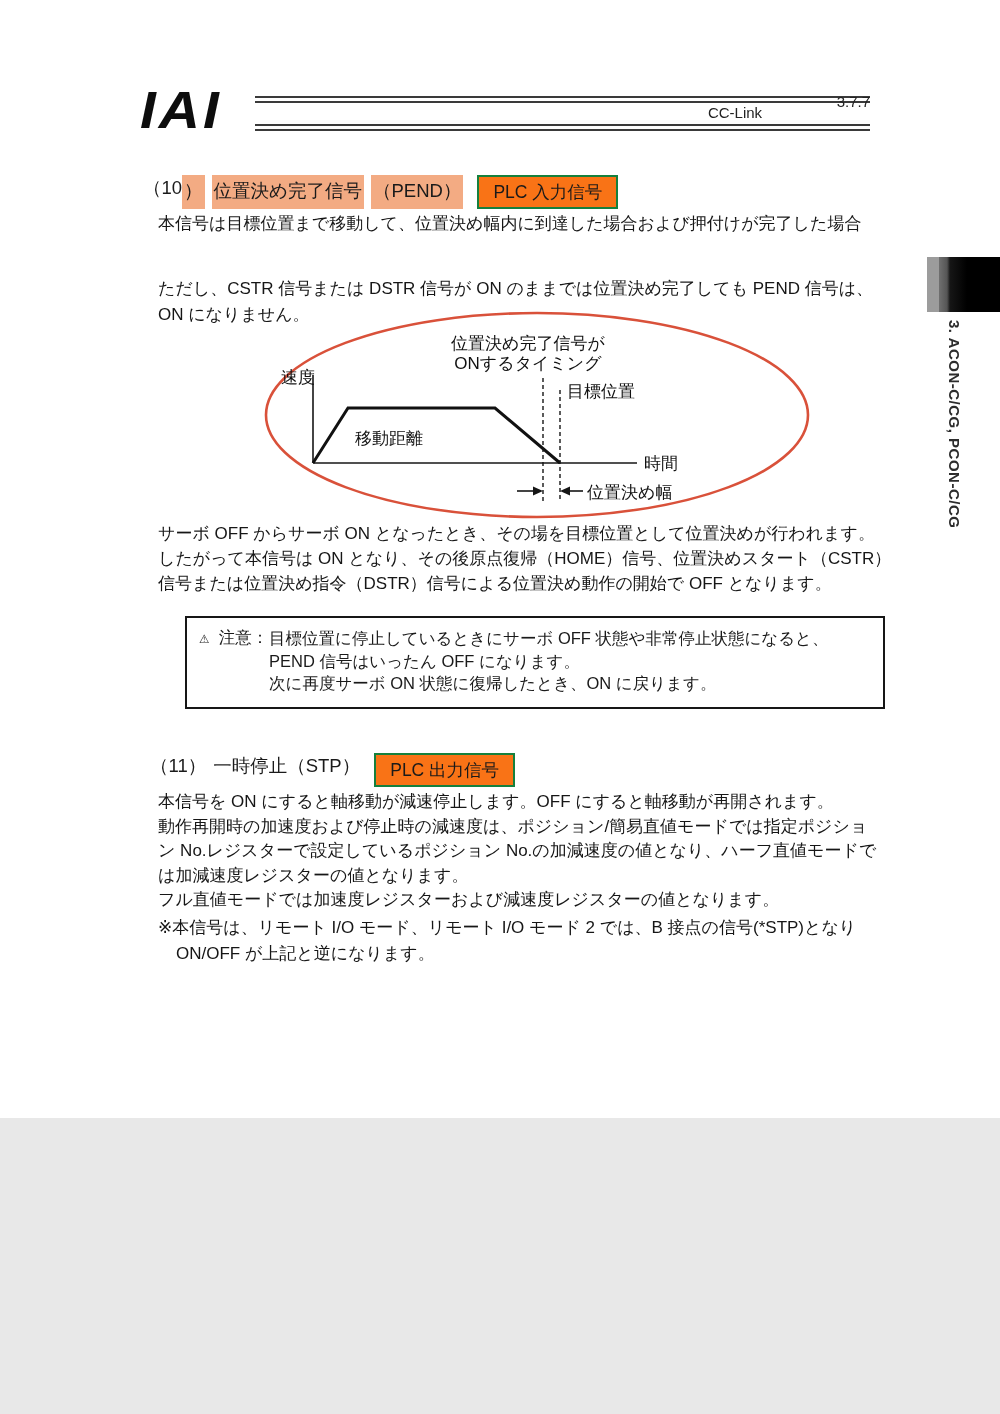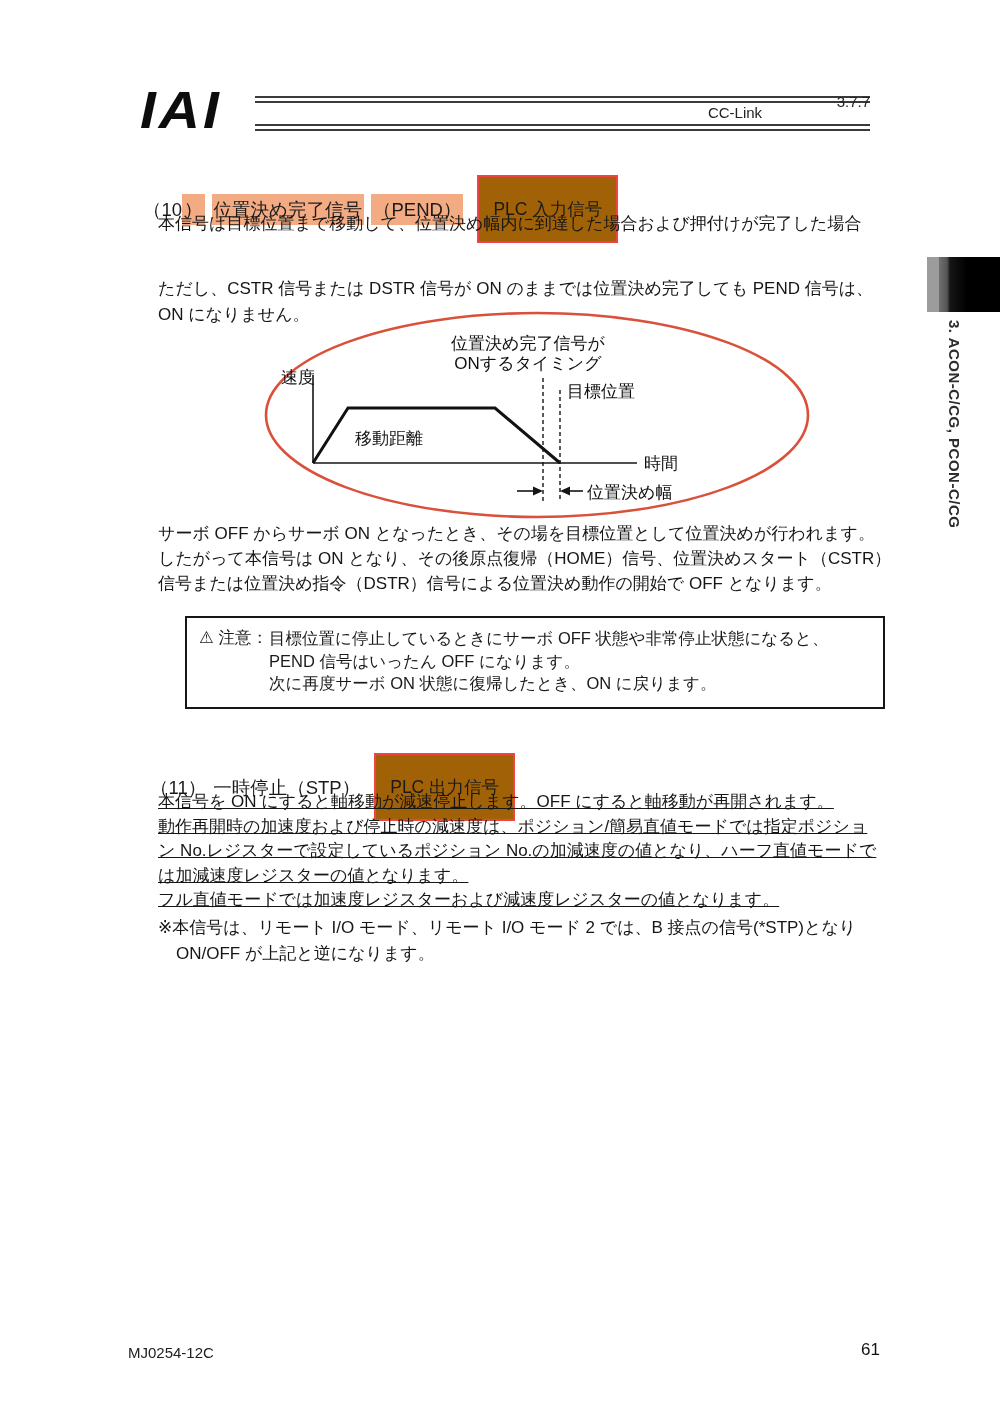--- a/index.html
+++ b/index.html
@@ -1,51 +1,51 @@
 <!DOCTYPE html>
 <html><head>
 <meta charset="utf-8">
 <style>
   html,body{margin:0;padding:0;background:#e8e8e8;}
   .page{
-    position:relative;width:1000px;height:1414px;margin:0 auto;background:#ffffff;
+    position:relative;width:1000px;height:1118px;margin:0 auto;background:#ffffff;
     font-family:"Liberation Sans","DejaVu Sans",sans-serif;color:#1a1a1a;overflow:hidden;
   }
   
   .logo{position:absolute;left:140px;top:82px;font-size:57px;font-weight:bold;font-style:italic;
         letter-spacing:3px;color:#0d0d0d;transform:scaleY(.92);line-height:1;}
   .hdr-rule{position:absolute;left:255px;width:615px;height:7px;box-sizing:border-box;
         border-top:2px solid #3a3a3a;border-bottom:2px solid #3a3a3a;}
   .rule-top{top:96px;} .rule-bottom{top:124px;}
   .hdr-sec{position:absolute;left:600px;width:270px;top:93px;text-align:right;font-size:15px;color:#222;}
   .hdr-sub{position:absolute;left:600px;width:270px;top:104px;text-align:center;font-size:15px;color:#222;}
   
   .side-tab{position:absolute;left:927px;top:257px;width:73px;height:55px;
         background:linear-gradient(90deg,#9c9c9c 0px,#9c9c9c 12px,#707070 12px,#555 20px,#161616 23px,#000 40px);}
   .side-label{position:absolute;left:963px;top:320px;transform:rotate(90deg);transform-origin:0 0;
         white-space:nowrap;font-size:15px;letter-spacing:.5px;color:#2c2c2c;font-weight:bold;}
   
-  .heading{position:absolute;display:flex;align-items:center;font-size:18.5px;white-space:nowrap;}
+  .heading{position:absolute;display:flex;font-size:18.5px;white-space:nowrap;}
   .h10{left:143px;top:175px;} .h11{left:150px;top:753px;}
   .hl{background:#f3ab83;padding:3px 2px;}
   .gap6{display:inline-block;width:7px;}
-  .plc-box{display:inline-block;border:2px solid #ef4444;padding:20px 14px;font-size:17.5px;
-        background:#a16207;margin-left:14px;white-space:nowrap;}
+  .plc-box{display:inline-block;border:2px solid #15803d;padding:3px 14px;font-size:17.5px;
+        background:#f97316;margin-left:14px;white-space:nowrap;}
   
   .para{position:absolute;font-size:17px;line-height:26px;white-space:nowrap;color:#161616;}
   .p10-1{left:158px;top:211px;}
   .p10-2{left:158px;top:276px;}
   .p10-3{left:158px;top:521px;line-height:25px;}
-  .p11-1{left:158px;top:790px;line-height:24.5px;text-decoration:underline;}
+  .p11-1{left:158px;top:790px;line-height:24.5px;}
   .p11-note{left:158px;top:915px;line-height:26px;}
   .p11-note .indent{padding-left:18px;}
   
   .caution{position:absolute;left:185px;top:616px;width:700px;height:93px;box-sizing:border-box;
         border:2px solid #161616;background:#fff;}
-  .caution-label{position:absolute;left:12px;top:9px;font-size:16.5px;white-space:nowrap;}
+  .caution-label{position:absolute;left:12px;top:9px;font-size:16.5px;white-space:nowrap;font-family:Liberation Mono, monospace;}
   .caution-text{position:absolute;left:82px;top:9px;font-size:16.5px;line-height:22.5px;white-space:nowrap;}
   
   .diagram{position:absolute;left:255px;top:305px;width:570px;height:215px;}
   .diagram text{font-family:"Liberation Sans","DejaVu Sans",sans-serif;fill:#111;}
   
   .foot-code{position:absolute;left:128px;top:1344px;font-size:15px;color:#222;}
   .foot-page{position:absolute;left:820px;width:60px;top:1340px;text-align:right;font-size:17px;color:#111;}
 </style>
 </head>
 <body>

